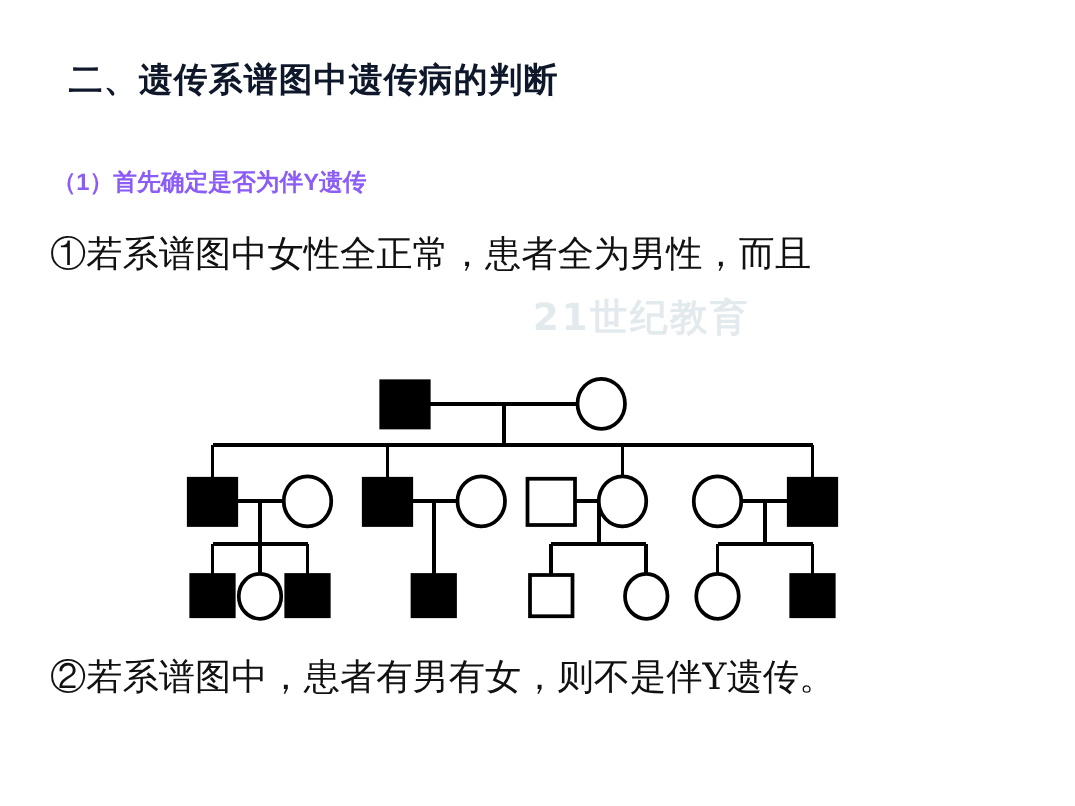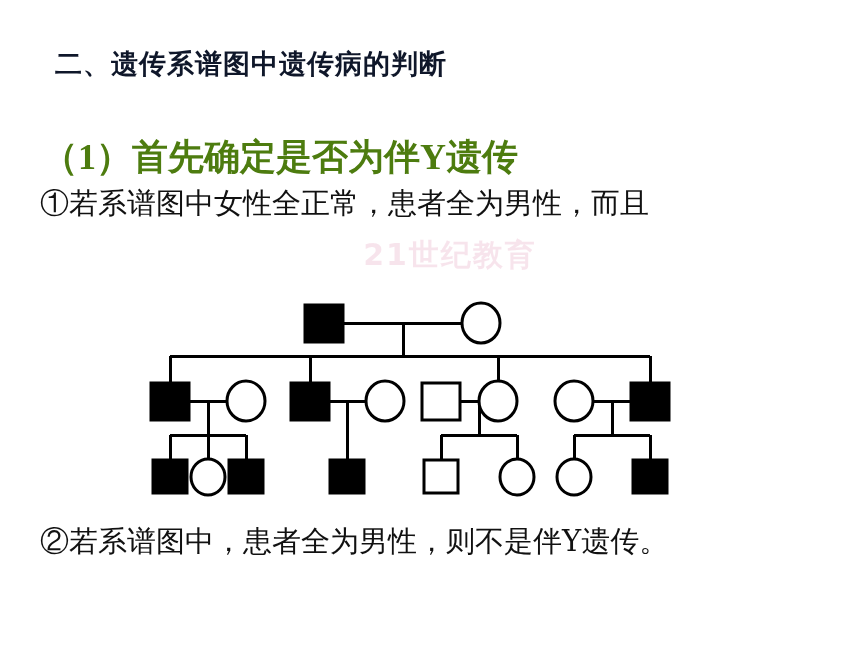--- a/index.html
+++ b/index.html
@@ -26,22 +26,22 @@
   
   .watermark {
     position: absolute;
     left: 300px;
     top: 225px;
     width: 300px;
     height: 95px;
     pointer-events: none;
     user-select: none;
     opacity: 0.11;
-    color: #be185d;
-    text-align: center;
+    color: #0c4a6e;
+    text-align: right;
     font-family: "DejaVu Sans", "Liberation Sans", sans-serif;
   }
   .wm-main {
     font-size: 30px;
     font-weight: bold;
     letter-spacing: 2px;
     line-height: 60px;
     white-space: nowrap;
   }
   .wm-sub {
@@ -59,26 +59,26 @@
     font-weight: bold;
     color: #0f172a;
     letter-spacing: 1px;
     white-space: nowrap;
     font-family: "DejaVu Serif", "Liberation Serif", serif;
   }
   .heading-sub {
     position: absolute;
     left: 42px;
     top: 133px;
-    font-size: 36px;
+    font-size: 19px;
     font-weight: bold;
-    color: #4d7c0f;
+    color: #8b5cf6;
     letter-spacing: 0px;
     white-space: nowrap;
-    font-family: Liberation Serif, serif;
+    font-family: Liberation Sans, sans-serif;
   }
   .body-line {
     position: absolute;
     left: 40px;
     font-size: 29px;
     color: #111111;
     letter-spacing: 0px;
     white-space: nowrap;
     font-family: "DejaVu Serif", "Liberation Serif", serif;
   }
@@ -103,21 +103,21 @@
 
   <div class="watermark">
     <div class="wm-main">21世纪教育</div>
   </div>
 
   <div class="heading-main">二、遗传系谱图中遗传病的判断</div>
 
   <div class="heading-sub">（1）首先确定是否为伴Y遗传</div>
 
   <div class="body-line body-line-1">①若系谱图中女性全正常，患者全为男性，而且</div>
-  <div class="body-line body-line-3">②若系谱图中，患者全为男性，则不是伴Y遗传。</div>
+  <div class="body-line body-line-3">②若系谱图中，患者有男有女，则不是伴Y遗传。</div>
 
   <div id="pedigree">
     <svg width="860" height="210" viewBox="0 0 860 210" xmlns="http://www.w3.org/2000/svg">
       <g stroke="#000000" stroke-width="3" fill="none" shape-rendering="crispEdges">
 
         <line x1="342" y1="28" x2="463" y2="28"></line>
 
         <line x1="403" y1="28" x2="403" y2="61"></line>
 
         <line x1="170" y1="61" x2="650" y2="61"></line>

